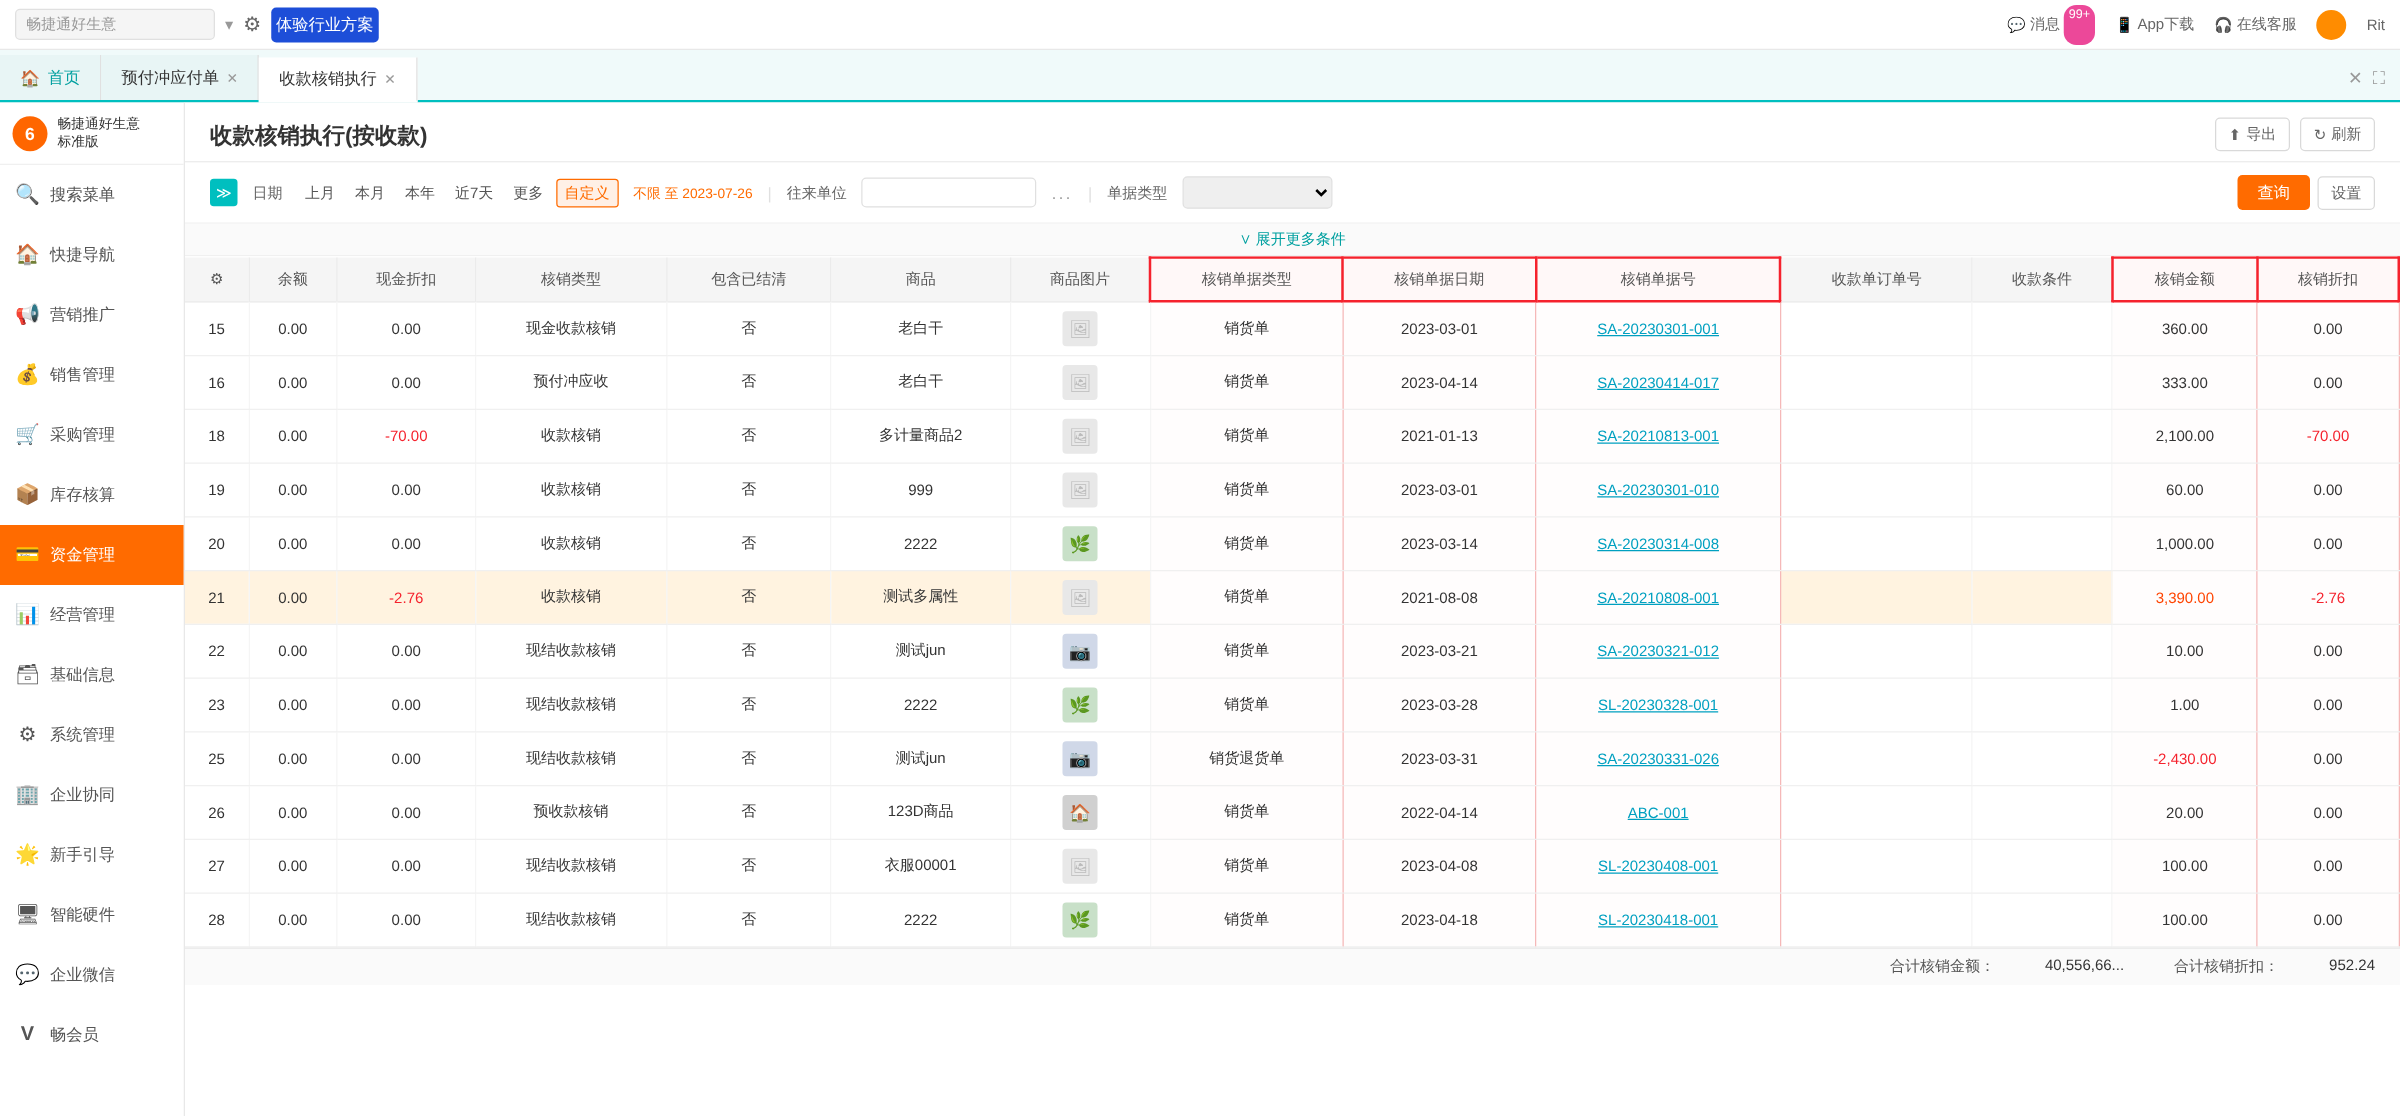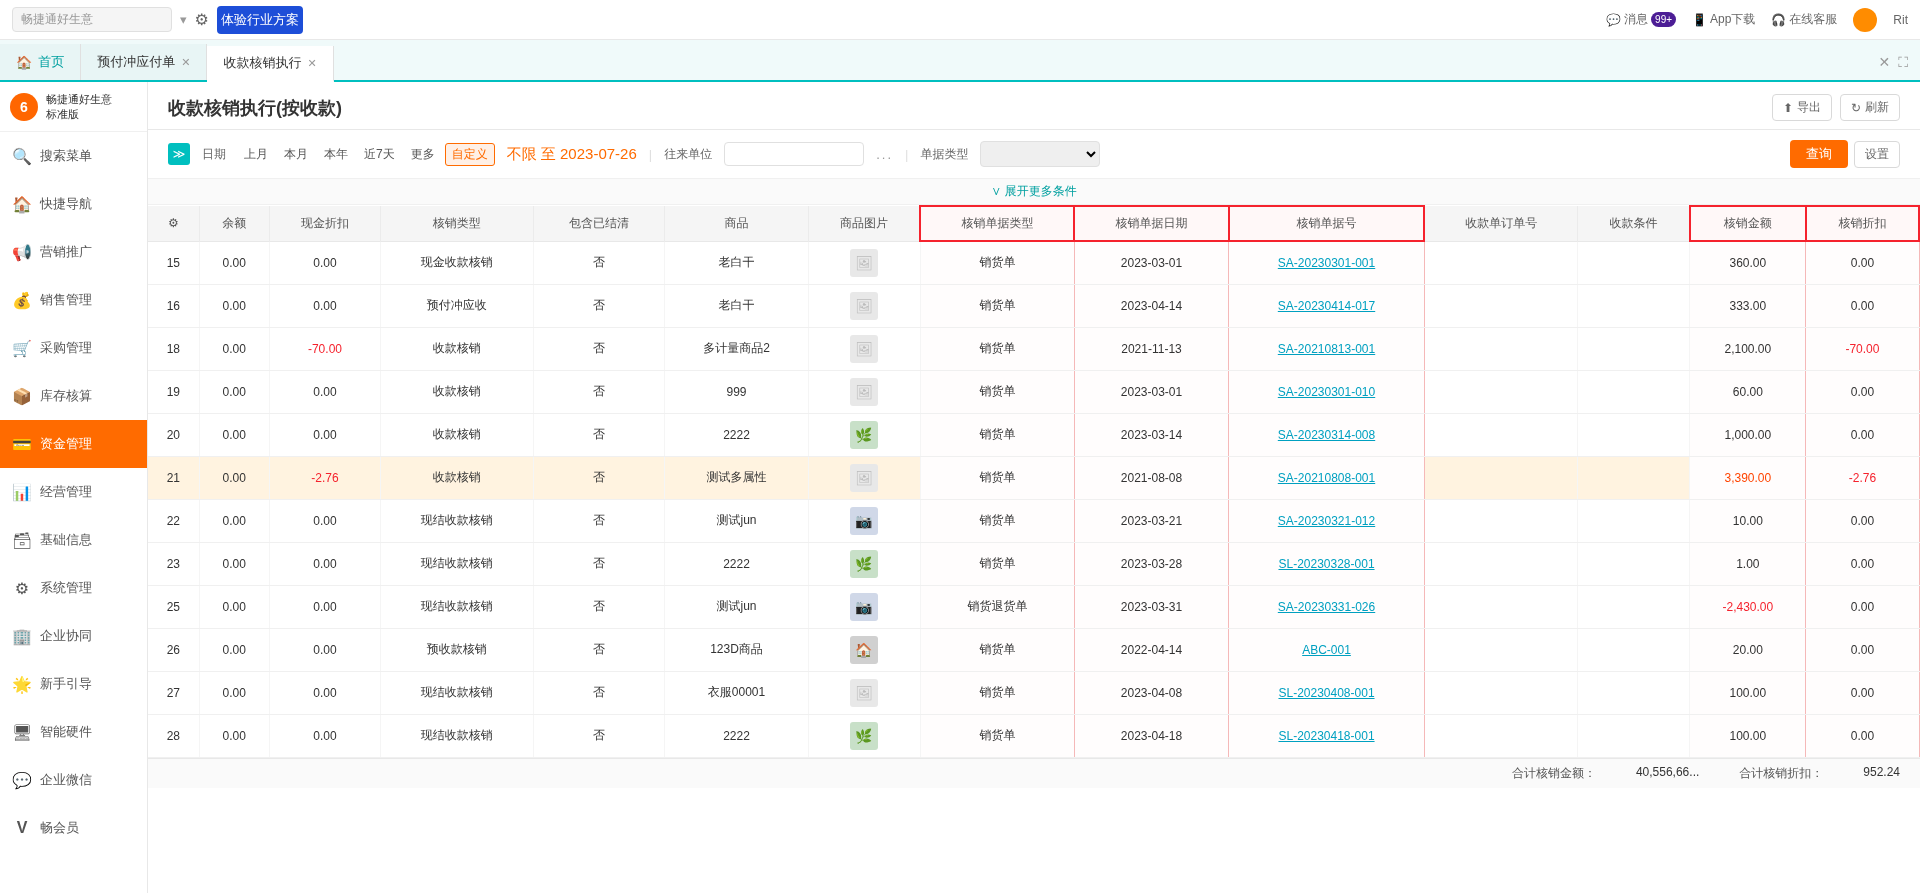--- a/index.html
+++ b/index.html
@@ -52,26 +52,26 @@
       font-size: 12px;
       color: #666;
     }
     .badge-msg {
       position: relative;
       display: inline-flex;
       align-items: center;
       gap: 3px;
     }
     .badge-red {
-      background: #4c1d95;
+      background: #ec4899;
       color: #fff;
       border-radius: 10px;
       font-size: 10px;
       padding: 0 4px;
-      height: 15px;
+      height: 32px;
       line-height: 16px;
       min-width: 20px;
       text-align: center;
     }
     .user-avatar {
       width: 24px; height: 24px;
       background: #ff8c00;
       border-radius: 50%;
       display: inline-block;
     }
@@ -225,21 +225,21 @@
       background: none;
       cursor: pointer;
       color: #555;
     }
     .filter-date-btn.custom {
       background: #fff0e6;
       color: #ff6b00;
       border: 1px solid #ff6b00;
       border-radius: 3px;
     }
-    .filter-date-range { font-size: 15px; color: #ff6b00; margin-top: 0; }
+    .filter-date-range { font-size: 11px; color: #ff6b00; margin-top: 0; }
     .filter-separator { color: #e0e0e0; }
     .filter-input {
       border: 1px solid #e0e0e0;
       border-radius: 4px;
       padding: 4px 10px;
       font-size: 12px;
       width: 140px;
     }
     .filter-dots { color: #999; letter-spacing: 2px; }
     .filter-select {
@@ -562,21 +562,21 @@
               <td style="color: rgb(245, 34, 45);">-70.00</td>
               <td>收款核销</td>
               <td>否</td>
               <td>多计量商品2</td>
               <td>
                 <div style="display: flex; justify-content: center;">
                   <span style="width: 28px; height: 28px; display: inline-flex; align-items: center; justify-content: center; border-radius: 3px; font-size: 14px; background: rgb(232, 232, 232); color: rgb(187, 187, 187);">🖼</span>
                 </div>
               </td>
               <td style="border-left: 1px solid rgb(245, 184, 184); border-right: 1px solid rgb(245, 184, 184); background: rgba(255, 220, 220, 0.06);">销货单</td>
-              <td style="border-left: 1px solid rgb(245, 184, 184); border-right: 1px solid rgb(245, 184, 184); background: rgba(255, 220, 220, 0.06);">2021-11-13</td>
+              <td style="border-left: 1px solid rgb(245, 184, 184); border-right: 1px solid rgb(245, 184, 184); background: rgba(255, 220, 220, 0.06);">2021-01-13</td>
               <td style="border-left: 1px solid rgb(245, 184, 184); border-right: 1px solid rgb(245, 184, 184); background: rgba(255, 220, 220, 0.06);"><a href="#" class="text-link">SA-20210813-001</a></td>
               <td></td>
               <td></td>
               <td style="border-left: 1px solid rgb(245, 184, 184); border-right: 1px solid rgb(245, 184, 184); background: rgba(255, 220, 220, 0.06);">2,100.00</td>
               <td style="border-left: 1px solid rgb(245, 184, 184); border-right: 1px solid rgb(245, 184, 184); background: rgba(255, 220, 220, 0.06); color: rgb(245, 34, 45);">-70.00</td>
             </tr>
             <tr>
               <td>19</td>
               <td>0.00</td>
               <td>0.00</td>

